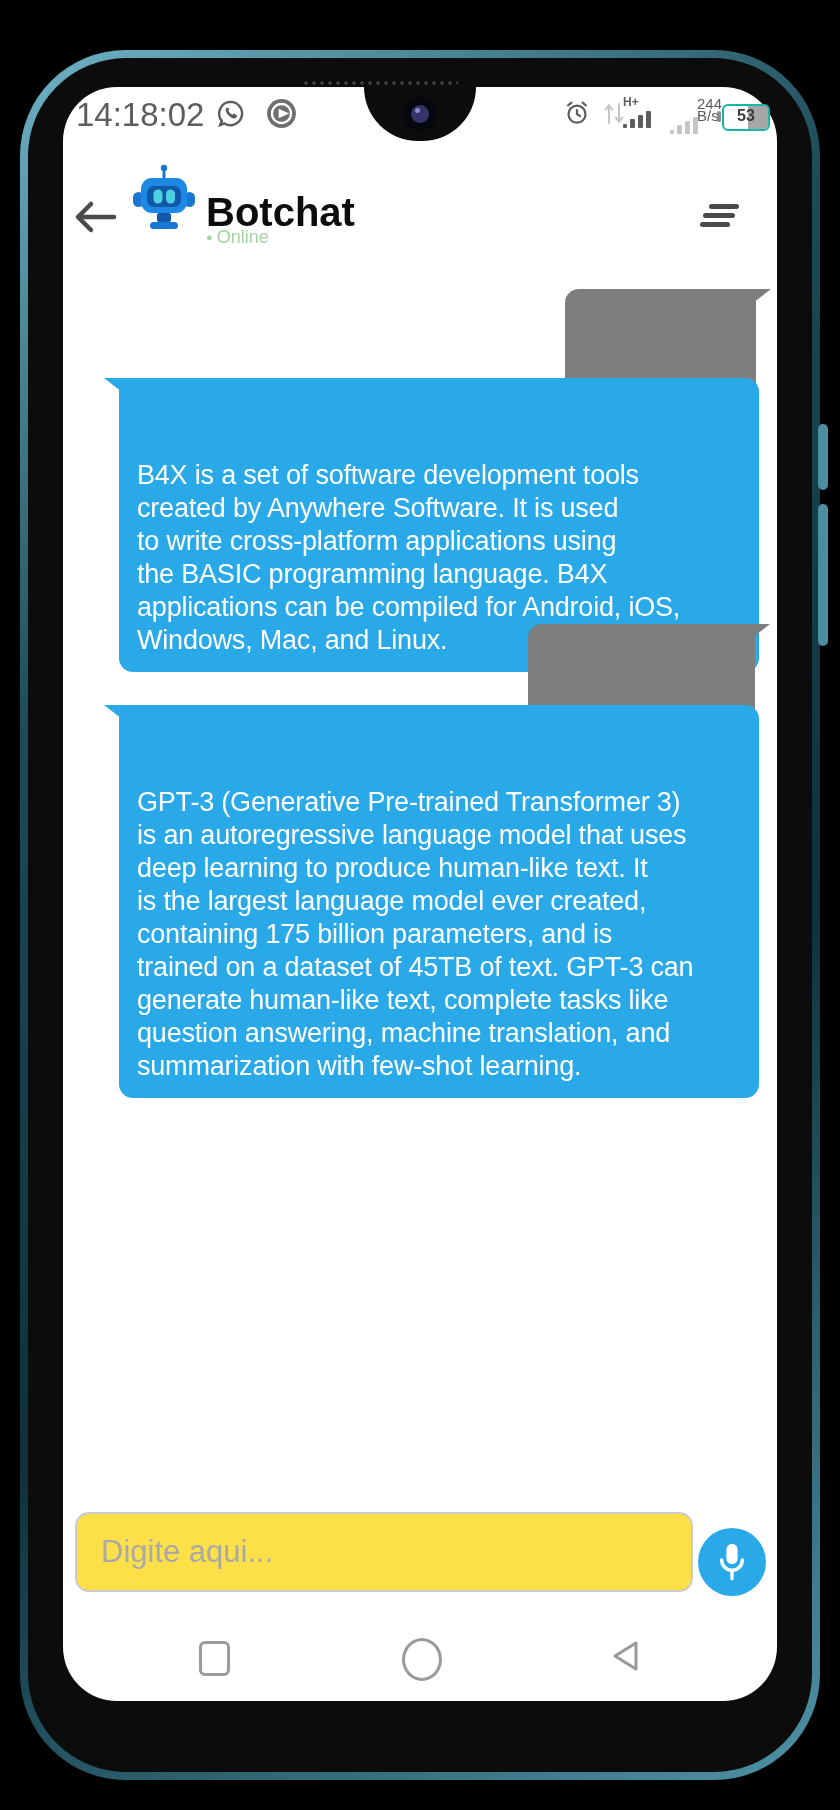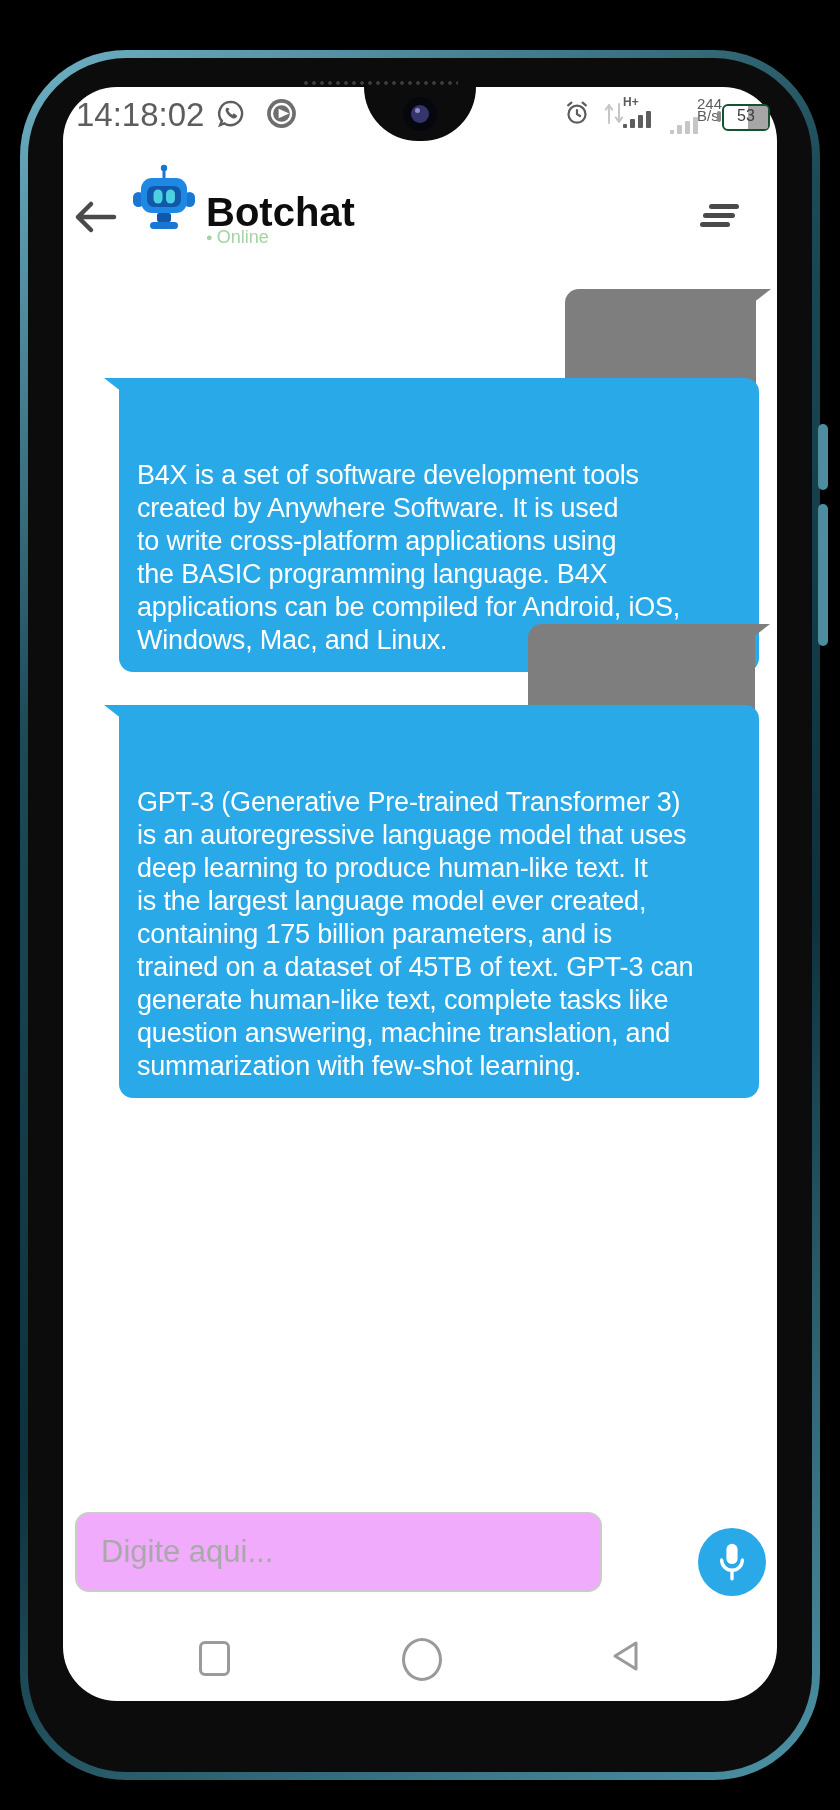--- a/index.html
+++ b/index.html
@@ -23,21 +23,21 @@
   .screen{left:63px;top:87px;width:714px;height:1614px;background:#fff;border-radius:54px;}
   .notch{left:301px;top:0;width:112px;height:54px;background:#0c0c0c;border-radius:0 0 56px 56px;}
   .camera{left:340px;top:10px;width:34px;height:34px;border-radius:50%;background:#06060e;}
   .camera .lens{position:absolute;left:8px;top:8px;width:18px;height:18px;border-radius:50%;background:#35356b;}
   .camera .glint{position:absolute;left:12px;top:11px;width:5px;height:5px;border-radius:50%;background:#8d8dc9;}
 
   
   .time{left:13px;top:9px;font-size:33px;color:#5d5d5d;}
   .sicon{color:#5d5d5d;}
   .netspeed{left:634px;top:11px;width:36px;font-size:15px;line-height:12px;color:#5d5d5d;}
-  .battery{left:659px;top:17px;width:44px;height:23px;border:2px solid #14532d;border-radius:6px;}
+  .battery{left:659px;top:17px;width:44px;height:23px;border:2px solid #14b8a6;border-radius:6px;font-weight:bold;}
   .battery .nub{position:absolute;left:-7px;top:5px;width:4px;height:11px;background:#8a8a8a;border-radius:2px;}
   .battery .fill{position:absolute;right:0;top:0;width:46%;height:100%;background:#a6a6a6;border-radius:0 3px 3px 0;}
   .battery .pct{position:absolute;left:0;top:1px;width:100%;text-align:center;font-size:16px;color:#3c3c3c;}
   .sigwrap{display:flex;align-items:flex-end;gap:3px;height:18px;}
   .sig-h{left:560px;top:8px;}
   .sig-h .lbl{font-size:12px;font-weight:bold;color:#5d5d5d;margin-bottom:1px;}
   .sig-2{left:607px;top:29px;}
   .dot{width:4px;height:4px;border-radius:1px;background:#5d5d5d;}
   .bar{width:5px;border-radius:1px;background:#5d5d5d;}
   .b1{height:9px;}.b2{height:13px;}.b3{height:17px;}
@@ -63,22 +63,22 @@
     padding:15px 18px;border-radius:3px 14px 14px 14px;width:604px;margin-left:44px;}
   .ubb1{top:202px;right:21px;}
   .bbb1{left:12px;top:291px;}
   .ubb2{top:537px;right:22px;}
   .bbb2{left:12px;top:618px;}
   .tail{position:absolute;top:0;}
   .tail-r{right:-15px;color:var(--user-bubble);}
   .tail-l{left:-15px;color:var(--accent);}
 
   
-  .inputbox{left:12px;top:1425px;width:527px;height:80px;border:2px solid #cbcbcb;
-    border-radius:14px;background:#f0abfc;box-sizing:border-box;}
+  .inputbox{left:12px;top:1425px;width:618px;height:80px;border:2px solid #cbcbcb;
+    border-radius:14px;background:#fde047;box-sizing:border-box;}
   .inputbox input{width:100%;height:100%;border:none;outline:none;background:transparent;
     font-family:"Liberation Sans", sans-serif;font-size:31px;color:#333;padding:0 24px;box-sizing:border-box;}
   .inputbox input::placeholder{color:#a9a9a9;}
   .micbtn{left:635px;top:1441px;width:68px;height:68px;border-radius:50%;background:var(--accent);
     display:flex;align-items:center;justify-content:center;}
 
   
   .nav-square{left:136px;top:1554px;width:25px;height:29px;border:3px solid #9a9a9a;border-radius:6px;}
   .nav-circle{left:339px;top:1551px;width:34px;height:37px;border:3px solid #9a9a9a;border-radius:50%;}
   .nav-tri{left:546px;top:1552px;}

